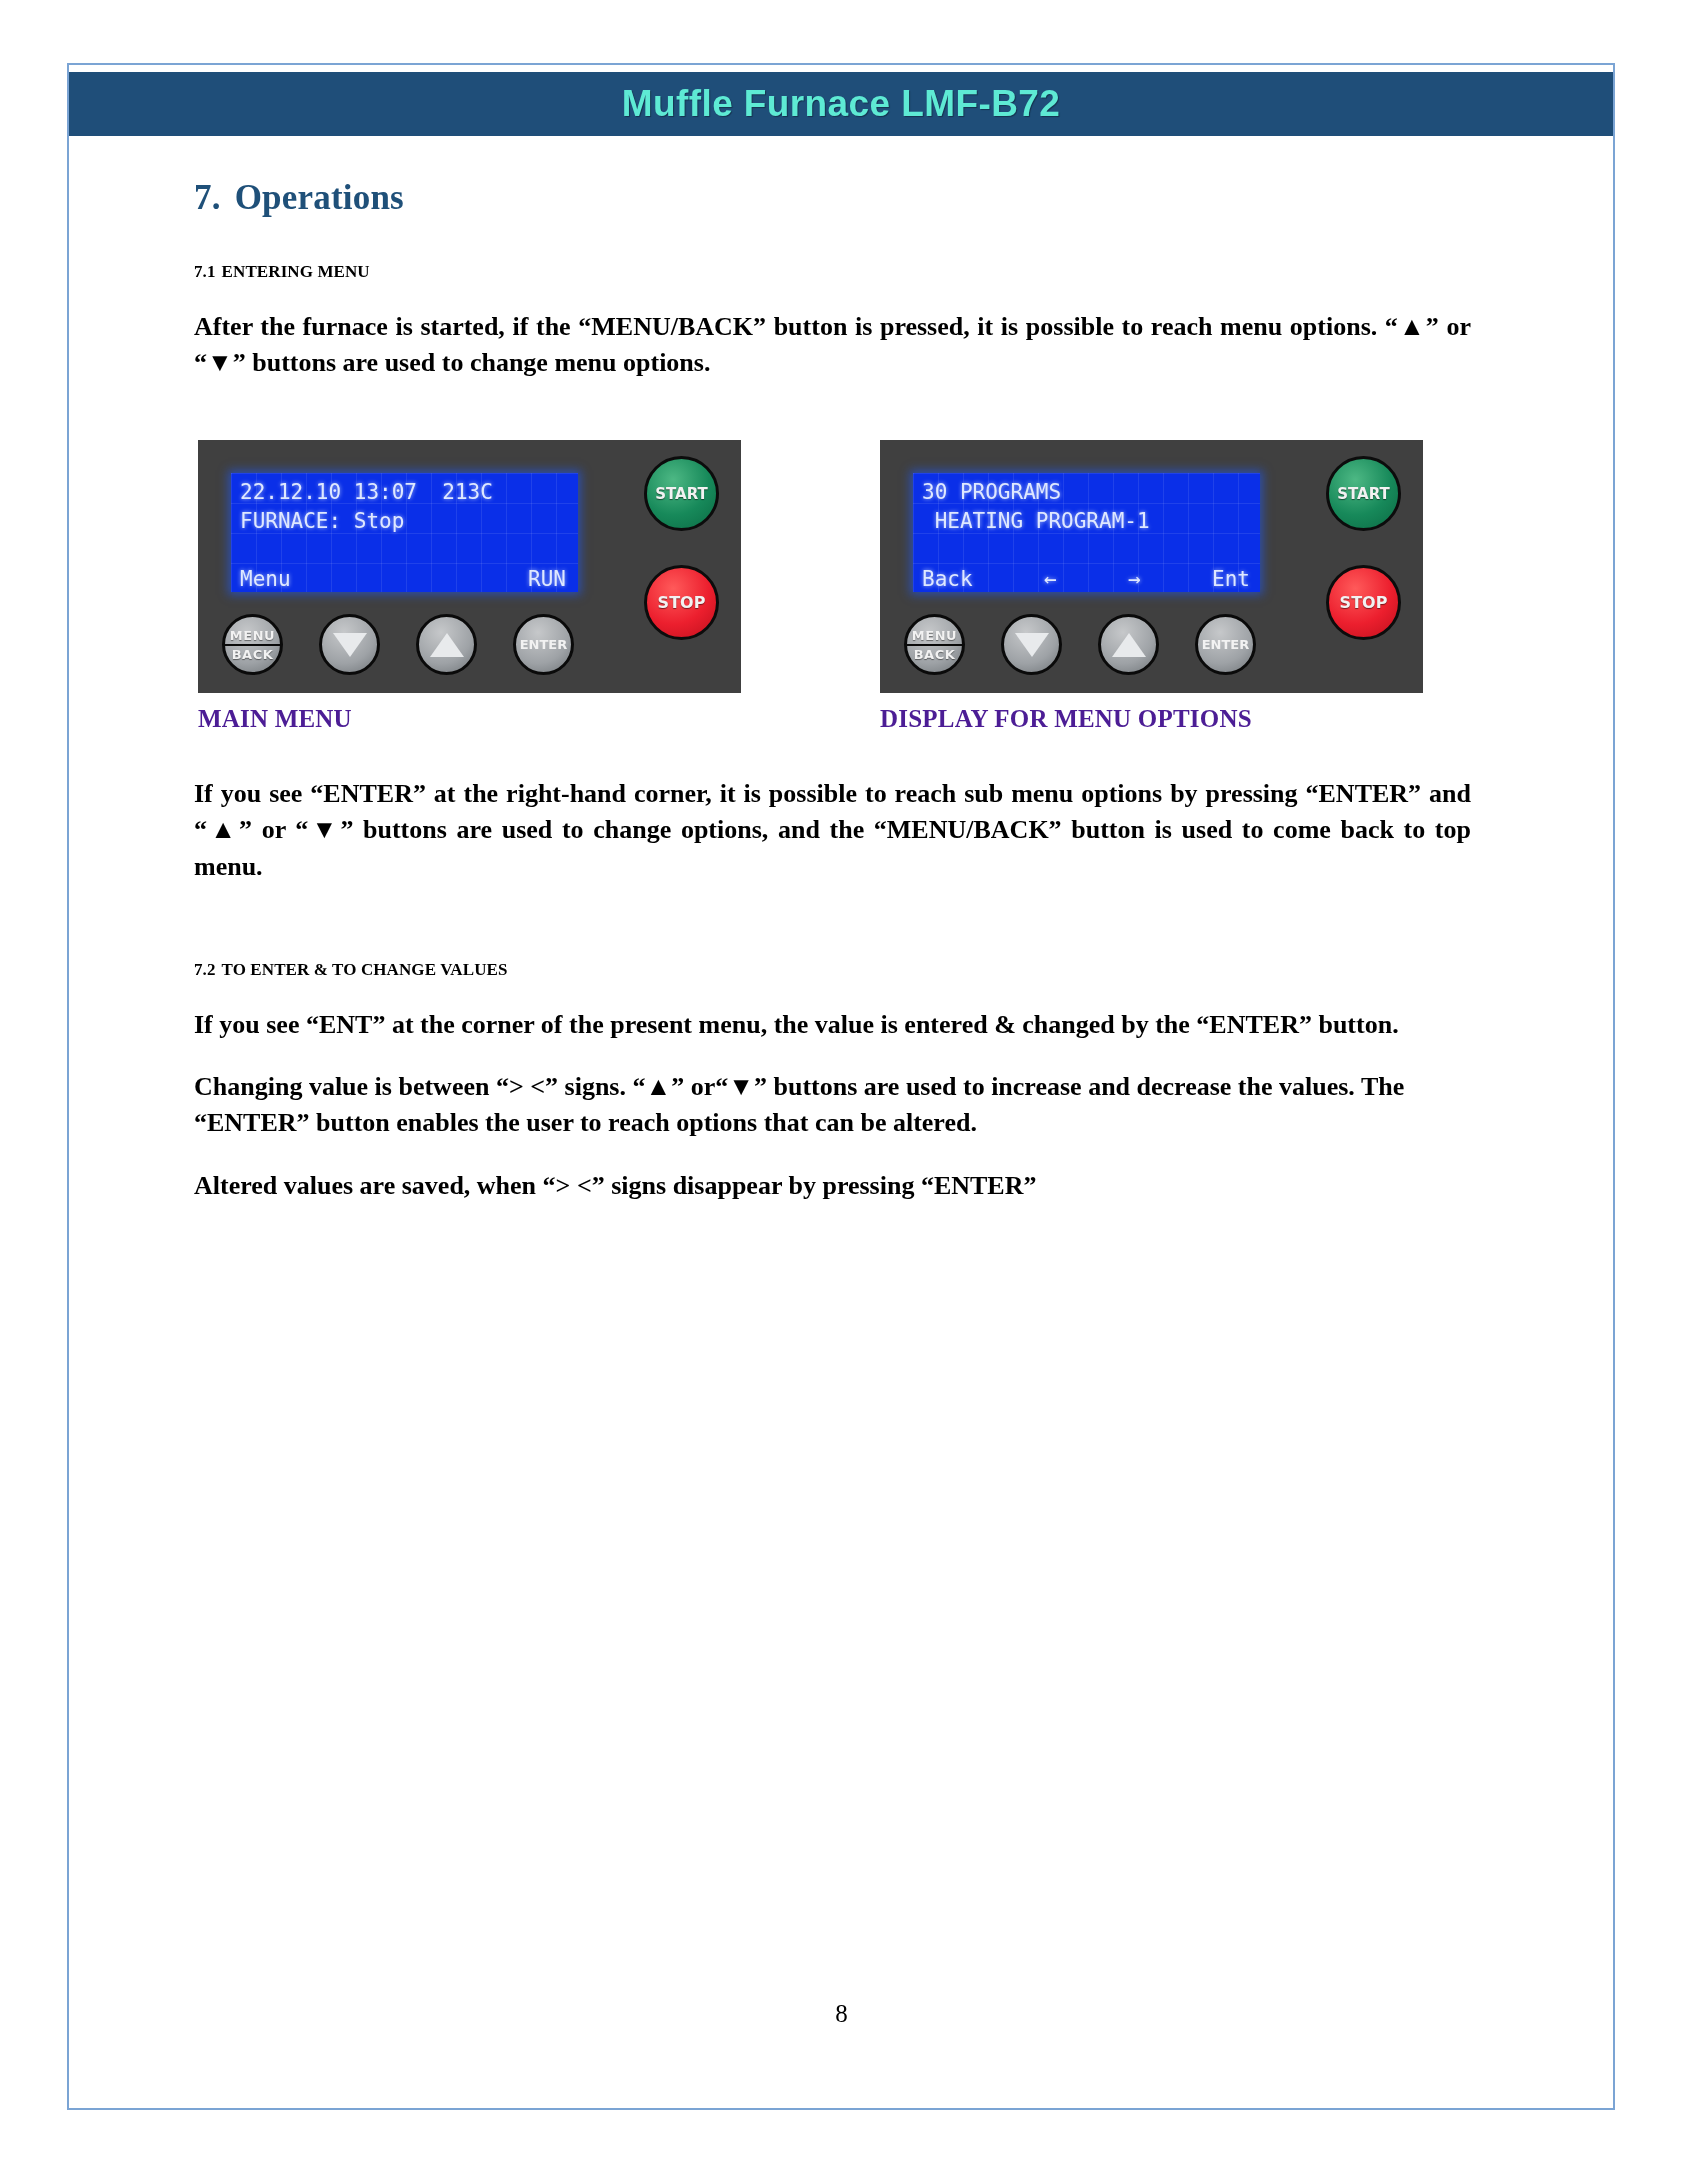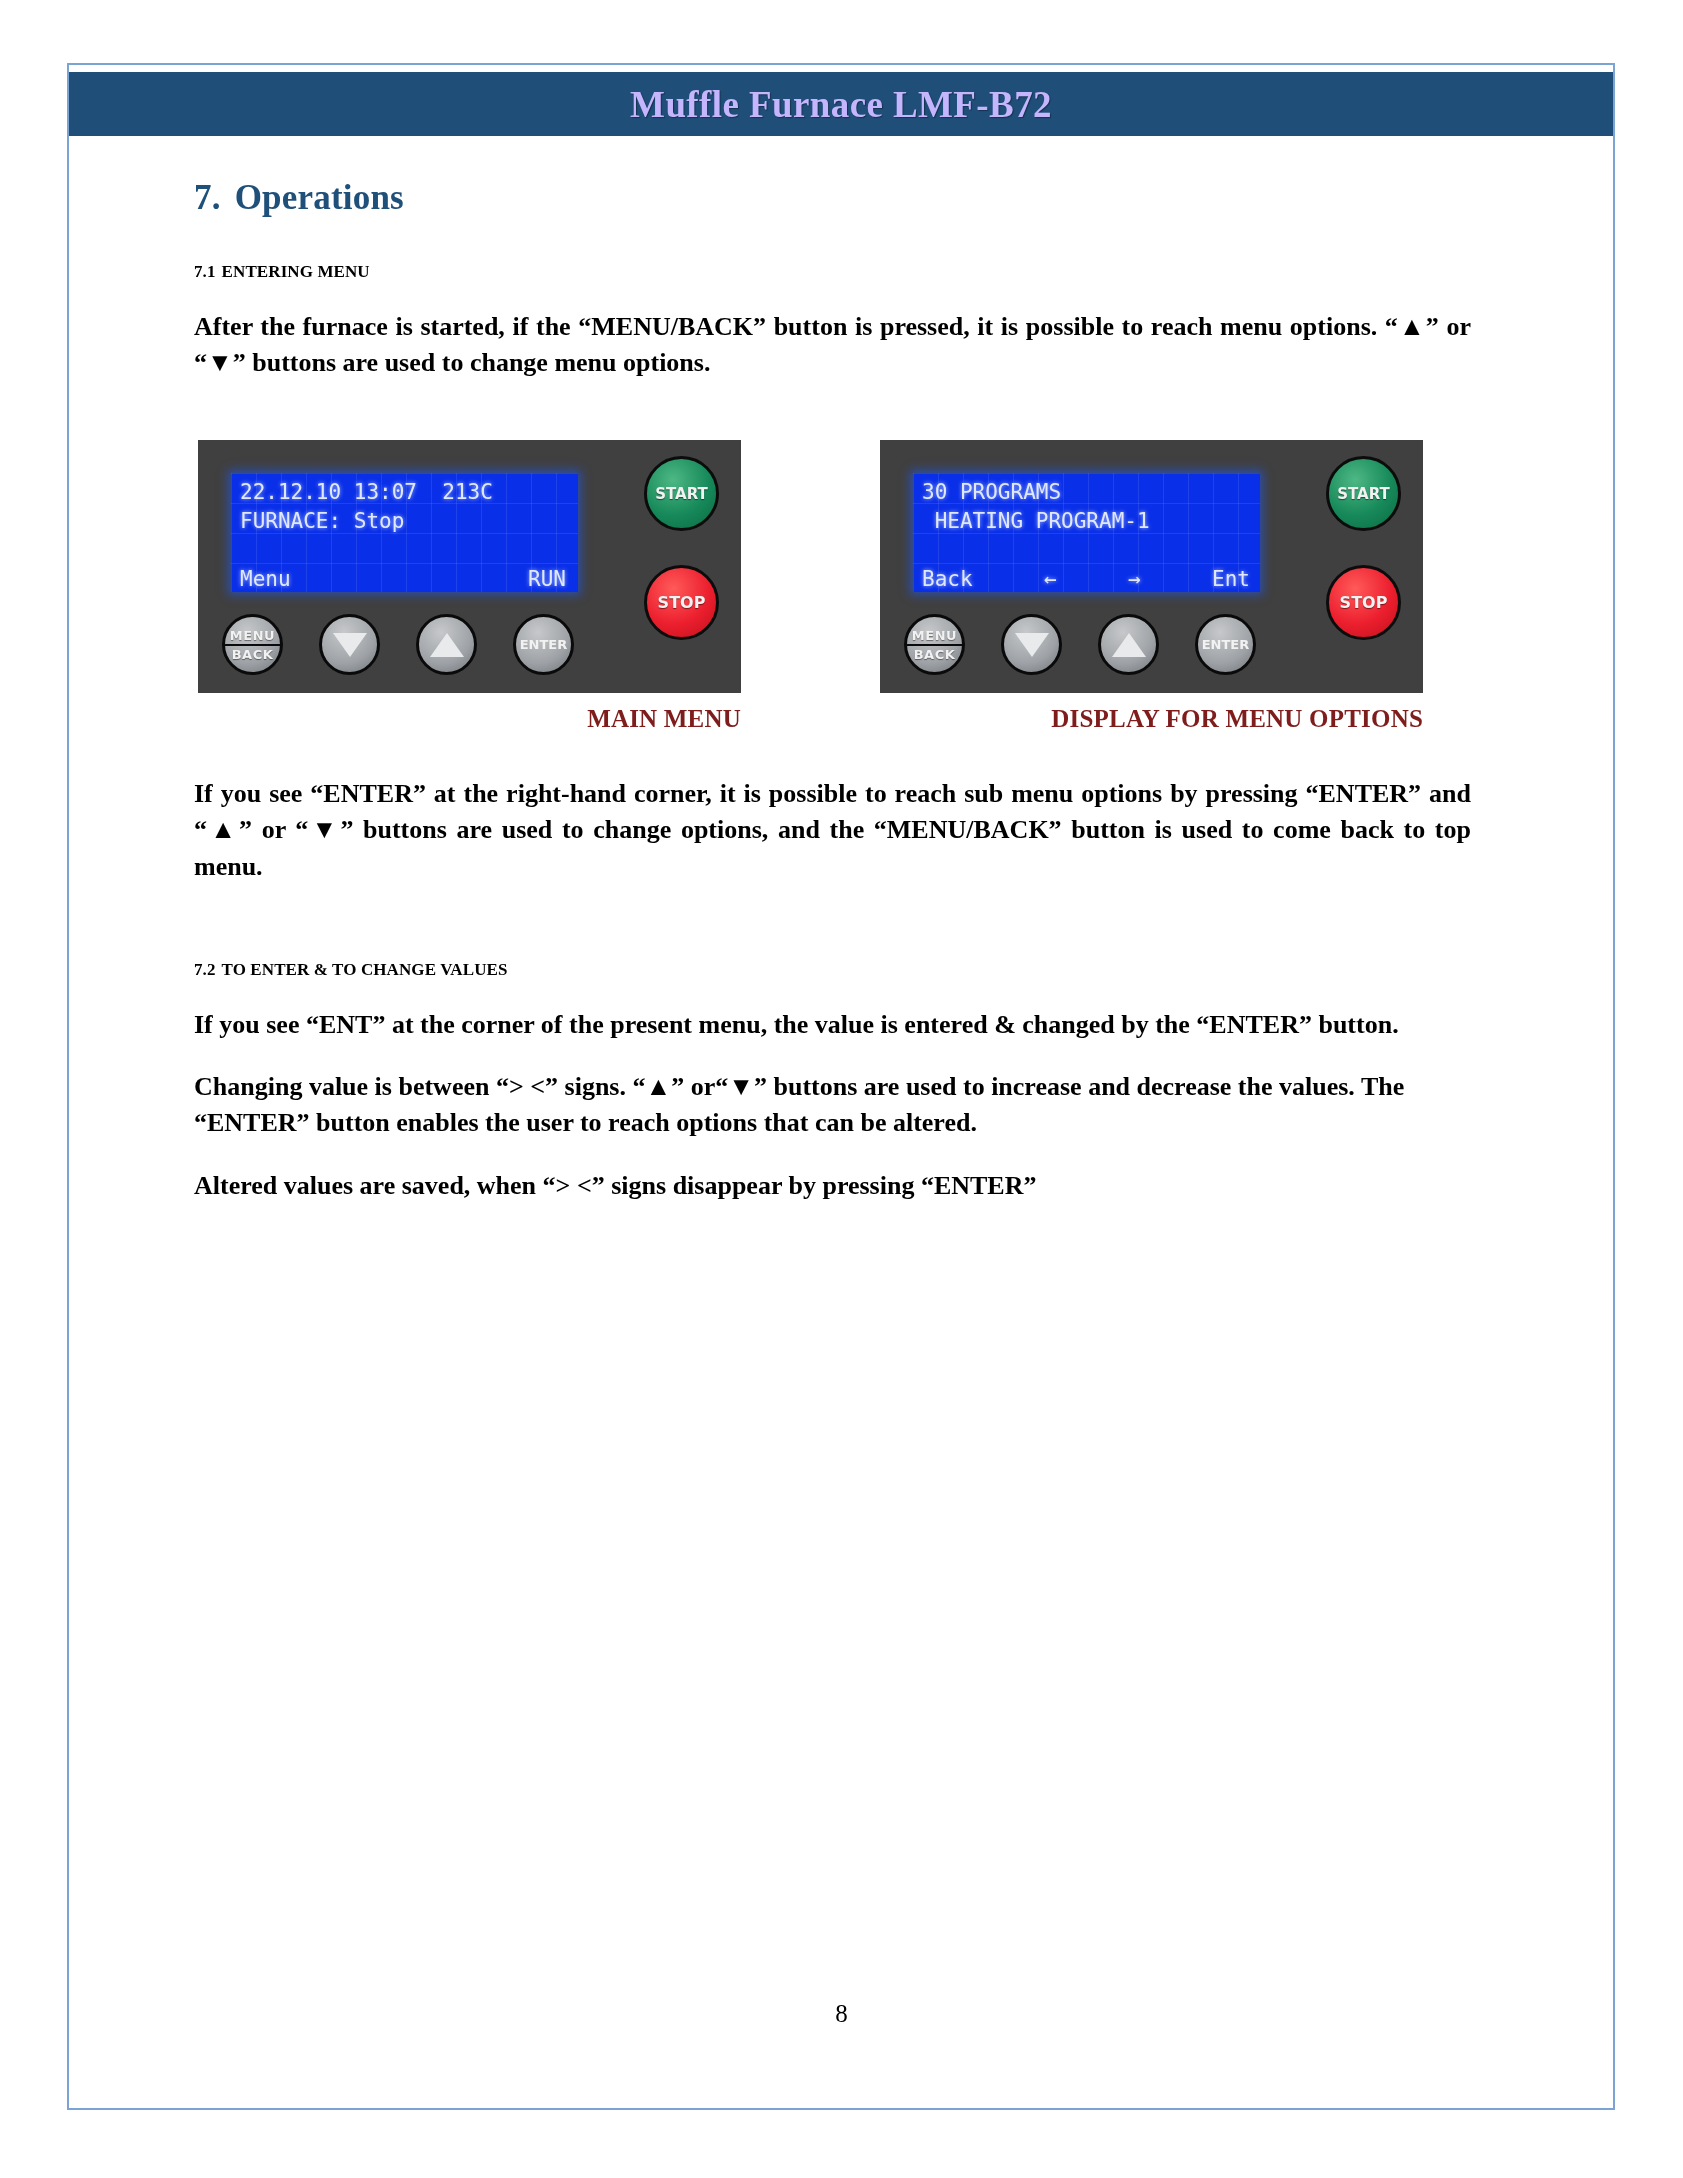--- a/index.html
+++ b/index.html
@@ -35,22 +35,22 @@
     width: 1544px;
     height: 67px;
     background: #1f4e79;
     border-top: 3px solid #ffffff;
     box-sizing: border-box;
     display: flex;
     align-items: center;
     justify-content: center;
   }
   .header-title {
-    color: #c4b5fd;
-    font-family: Liberation Serif, serif;
+    color: #5eead4;
+    font-family: Liberation Sans, sans-serif;
     font-weight: bold;
     font-size: 37px;
     letter-spacing: 0.4px;
     text-shadow: 1px 1px 1px rgba(0,0,0,0.35);
   }
 
   
   .content {
     position: absolute;
     left: 194px;
@@ -216,22 +216,22 @@
     top: 705px;
     width: 1228px;
     height: 40px;
   }
   .caption {
     position: absolute;
     top: 0;
     font-family: "Liberation Serif", serif;
     font-weight: bold;
     font-size: 25px;
-    color: #7f1d1d;
-    text-align: right;
+    color: #4c1d95;
+    text-align: left;
     letter-spacing: 0.2px;
   }
   .caption.left  { left: 0;   width: 543px; }
   .caption.right { left: 682px; width: 543px; }
 
   
   .lower {
     position: absolute;
     left: 194px;
     top: 772px;

